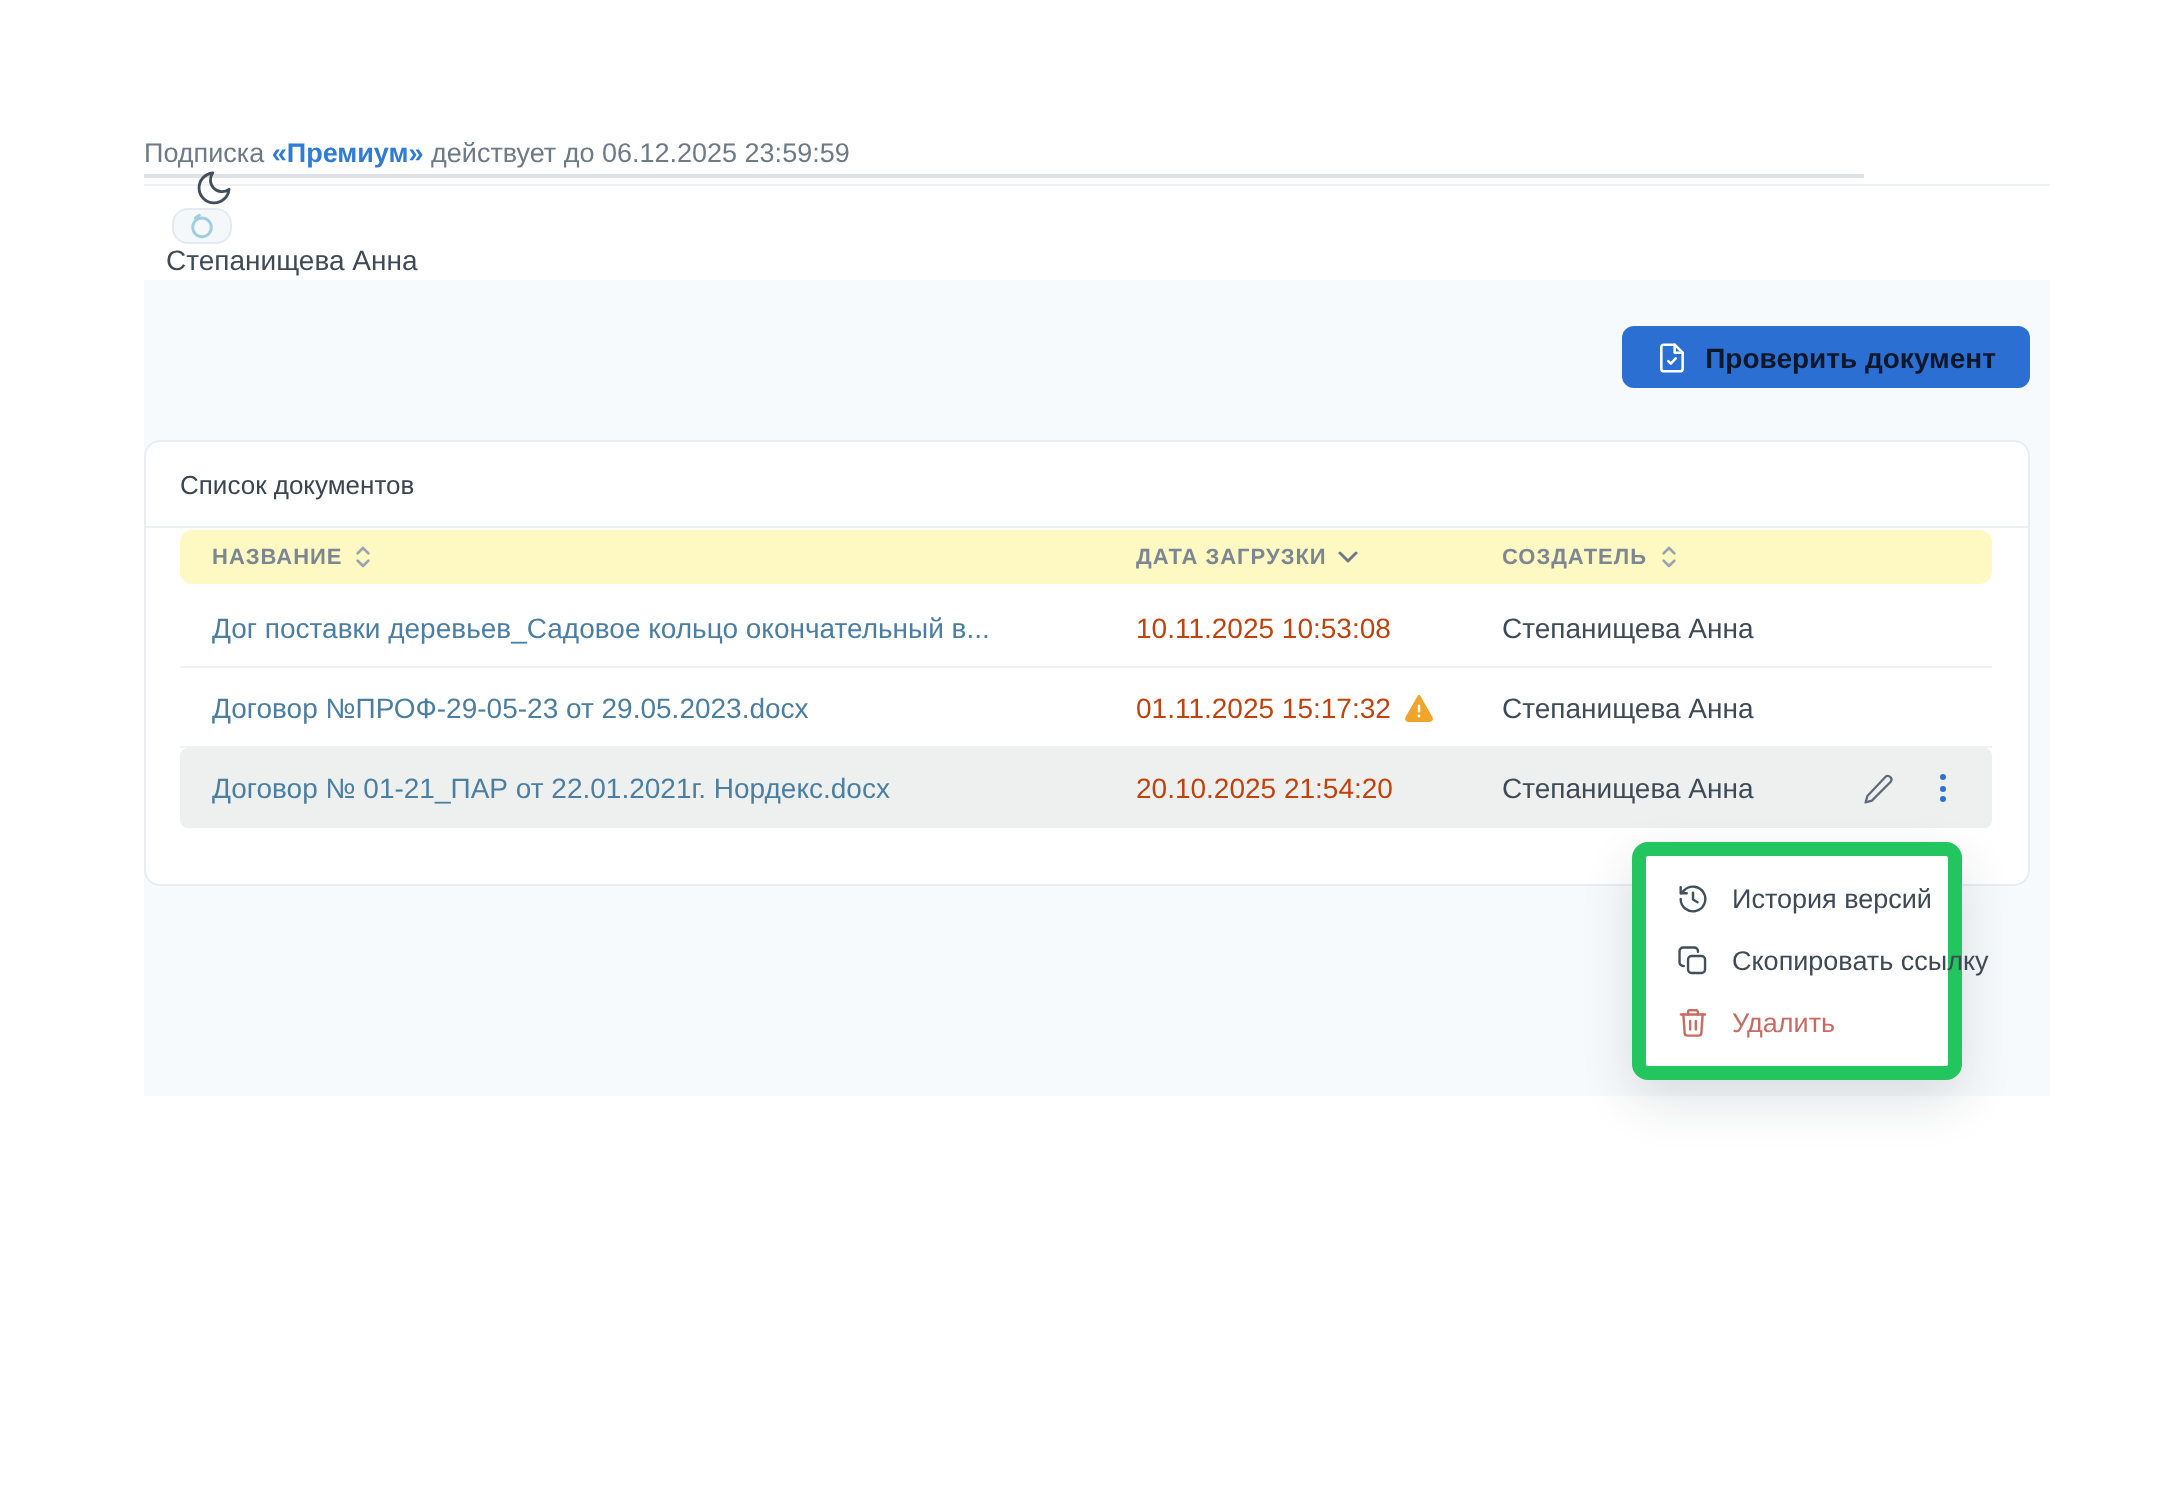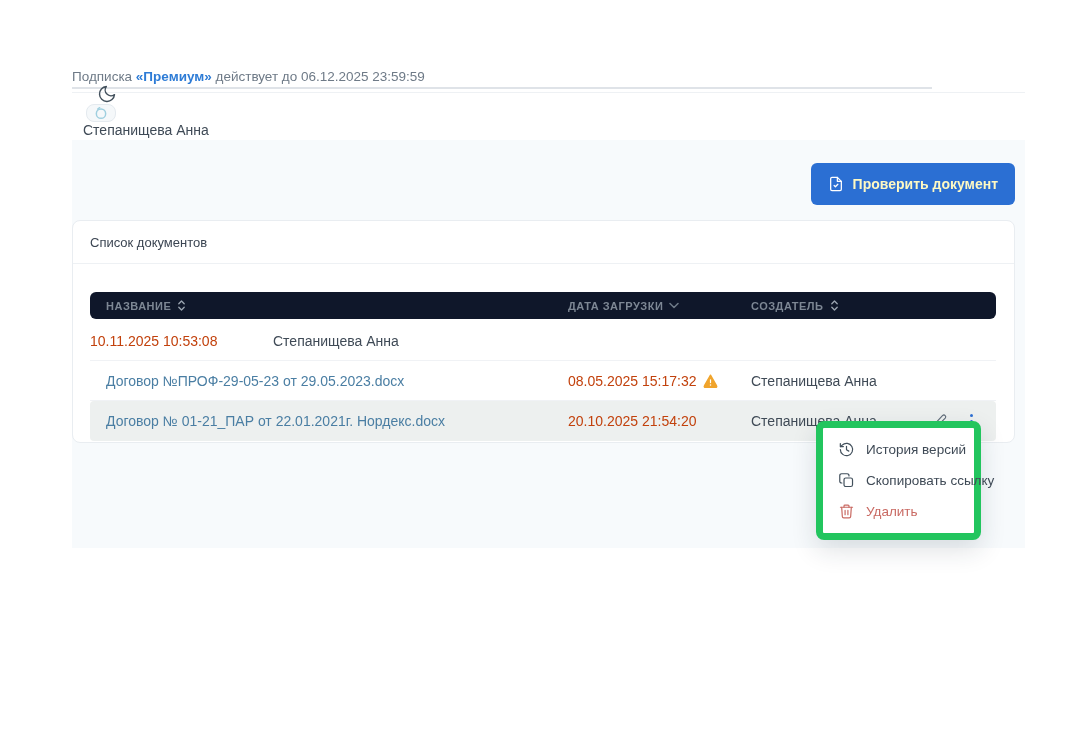--- a/index.html
+++ b/index.html
@@ -15,31 +15,31 @@
   .subscription { font-size: 13.5px; color: #6e7a87; white-space: pre; }
   .subscription .plan { color: #2e7cd6; font-weight: 600; }
   .moon-btn { margin-left: 22px; width: 26px; height: 26px; display: flex; align-items: center; justify-content: center; cursor: pointer; }
   .avatar { margin-left: 14px; width: 30px; height: 30px; border-radius: 8px; background: #f5f8fa;
     border: 1px solid #e4eaef; display: flex; align-items: center; justify-content: center; cursor: pointer; }
   .user-name { margin-left: 11px; font-size: 14px; color: #3f4a56; }
 
   
   .content { position: absolute; left: 72px; top: 140px; width: 953px; height: 408px; background: #f7fafc; }
 
-  .check-btn { position: absolute; top: 23px; right: 10px; height: 42px; padding: 0 17px;
-    background: #2b6fd3; border: none; border-radius: 6px; color: #fef9c3; font-size: 14px; font-weight: 600;
+  .check-btn { position: absolute; top: 23px; right: 10px; height: 31px; padding: 0 17px;
+    background: #2b6fd3; border: none; border-radius: 6px; color: #0f172a; font-size: 14px; font-weight: 600;
     font-family: "Liberation Sans", sans-serif; display: flex; align-items: center; gap: 9px; cursor: pointer; }
 
   
   .card { position: absolute; left: 0; top: 80px; width: 943px; height: 223px; background: #ffffff;
     border: 1px solid #e9edf1; border-radius: 8px; }
   .card-title { padding: 14px 17px 13px 17px; font-size: 13px; color: #3b4552; }
   .card-divider { height: 1px; background: #eef1f4; }
 
-  .thead { margin: 28px 18px 2px 17px; height: 27px; background: #0f172a; border-radius: 6px;
+  .thead { margin: 1px 18px 2px 17px; height: 27px; background: #fef9c3; border-radius: 6px;
     display: flex; align-items: center; }
   .th { display: flex; align-items: center; gap: 6px; font-size: 11px; font-weight: 700;
     letter-spacing: 0.045em; color: #7d8794; cursor: pointer; }
   .col-name { width: 478px; padding-left: 16px; }
   .col-date { width: 183px; }
   .col-creator { flex: 1; }
 
   .rows { margin: 0 18px 0 17px; }
   .row { height: 40px; display: flex; align-items: center; border-bottom: 1px solid #f0f2f5; position: relative; }
   .row:last-child { border-bottom: none; }
@@ -131,32 +131,35 @@
               <path d="M2 5l3-3 3 3"></path>
               <path d="M2 9l3 3 3-3"></path>
             </svg>
         </span>
       </div>
     </div>
 
     <div class="rows">
 
       <div class="row">
+        <div class="col-name">
+            <a class="doc-link">Дог поставки деревьев_Садовое кольцо окончательный в...</a>
+          </div>
         <div class="col-date cell-date">
             <span>10.11.2025 10:53:08</span>
           </div>
         <div class="col-creator cell-creator">Степанищева Анна</div>
       </div>
 
       <div class="row">
         <div class="col-name">
             <a class="doc-link">Договор №ПРОФ-29-05-23 от 29.05.2023.docx</a>
           </div>
         <div class="col-date cell-date">
-          <span>08.05.2025 15:17:32</span>
+          <span>01.11.2025 15:17:32</span>
           <span>
             <svg width="17" height="16" viewBox="0 0 24 24">
                 <path d="M12 3.2l9.2 16a1.5 1.5 0 0 1-1.3 2.3H4.1a1.5 1.5 0 0 1-1.3-2.3z" fill="#f0a42c" stroke="#f0a42c" stroke-width="2" stroke-linejoin="round"></path>
                 <rect x="11.1" y="9.3" width="1.8" height="6" rx="0.9" fill="#fff"></rect>
                 <circle cx="12" cy="18" r="1.1" fill="#fff"></circle>
               </svg>
           </span>
         </div>
         <div class="col-creator cell-creator">Степанищева Анна</div>
       </div>

